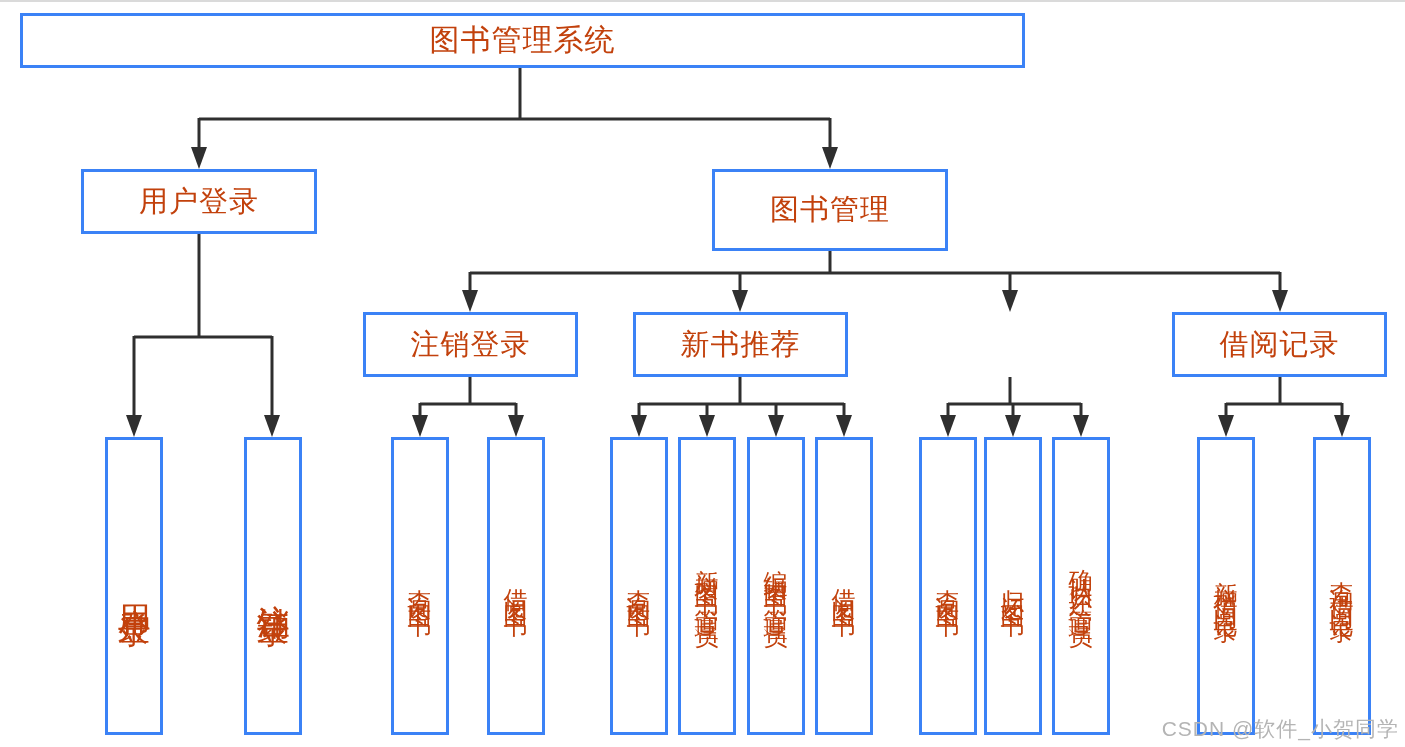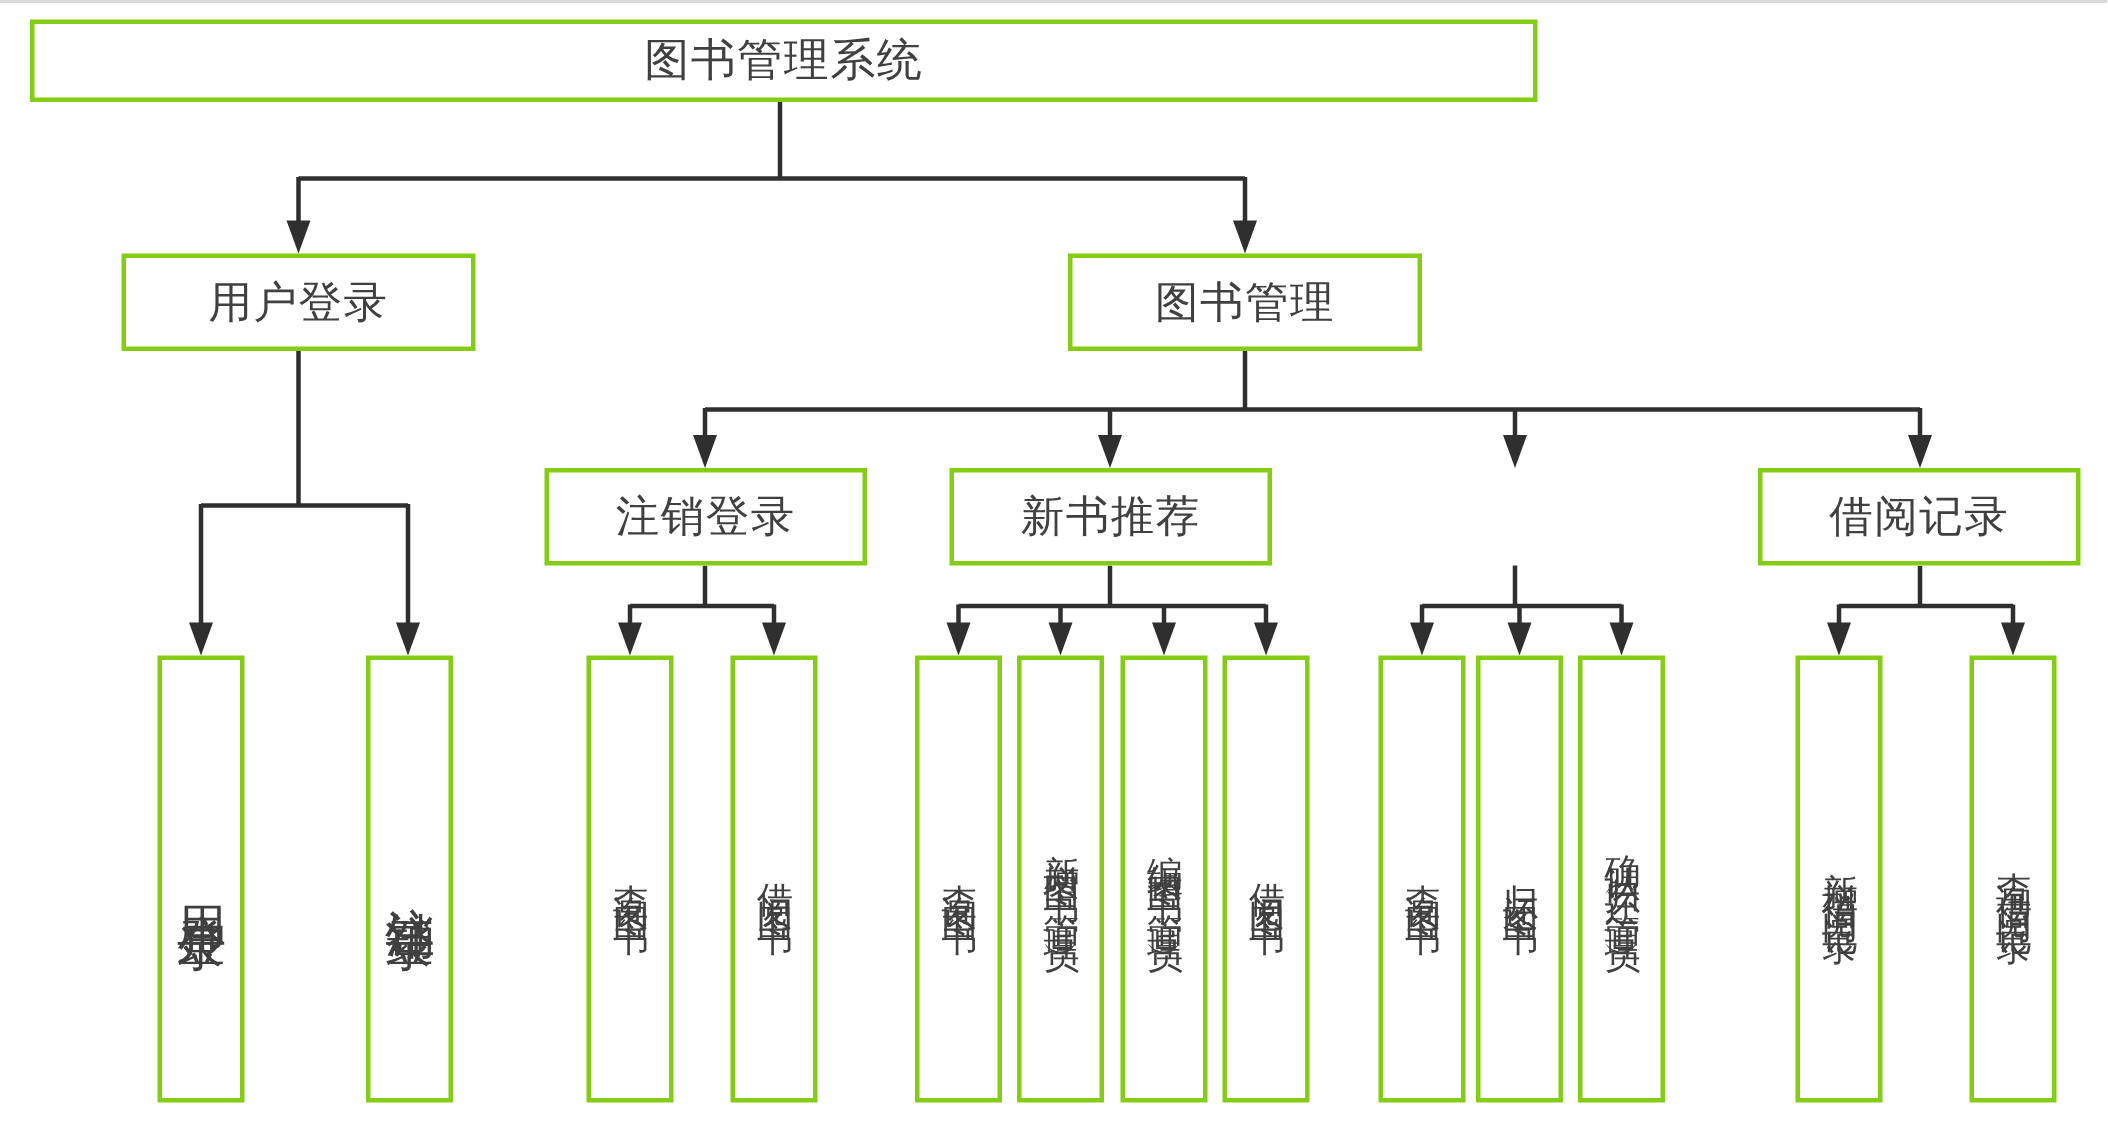--- a/index.html
+++ b/index.html
@@ -17,26 +17,26 @@
     left: 0; top: 0;
     width: 100%; height: 2px;
     background: #dadada;
   }
   .wires {
     position: absolute;
     left: 0; top: 0;
   }
   .node {
     position: absolute;
-    border: 3px solid #84cc16;
+    border: 3px solid #3b82f6;
     background: #ffffff;
     display: flex;
     align-items: center;
     justify-content: center;
-    color: #404040;
+    color: #c2410c;
     white-space: nowrap;
   }
   .h { font-size: 29px; letter-spacing: 1px; }
   .h.root { font-size: 30px; }
   .v {
     writing-mode: vertical-lr;
     text-orientation: mixed;
     font-size: 24px;
     letter-spacing: 8px;
     line-height: 1.05;
@@ -138,21 +138,21 @@
       <polygon points="1005,415 1021,415 1013,437"></polygon>
       <polygon points="1073,415 1089,415 1081,437"></polygon>
       <polygon points="1218,415 1234,415 1226,437"></polygon>
       <polygon points="1334,415 1350,415 1342,437"></polygon>
     </g>
   </svg>
 
   <div class="node h root" style="left:20px; top:13px; width:1005px; height:55px;">图书管理系统</div>
 
   <div class="node h" style="left:81px; top:169px; width:236px; height:65px;">用户登录</div>
-  <div class="node h" style="left:712px; top:169px; width:236px; height:65px;">图书管理</div>
+  <div class="node h" style="left:712px; top:169px; width:236px; height:82px;">图书管理</div>
 
   <div class="node h" style="left:363px; top:312px; width:215px; height:65px;">注销登录</div>
   <div class="node h" style="left:633px; top:312px; width:215px; height:65px;">新书推荐</div>
   <div class="node h" style="left:1172px; top:312px; width:215px; height:65px;">借阅记录</div>
 
   <div class="node v big" style="left:105px; top:437px; width:58px; height:298px;">用户登录</div>
   <div class="node v big" style="left:244px; top:437px; width:58px; height:298px;">注销登录</div>
 
   <div class="node v" style="left:391px; top:437px; width:58px; height:298px;">查询图书</div>
   <div class="node v" style="left:487px; top:437px; width:58px; height:298px;">借阅图书</div>
@@ -162,14 +162,15 @@
   <div class="node v" style="left:747px; top:437px; width:58px; height:298px;">编辑图书（管理员）</div>
   <div class="node v" style="left:815px; top:437px; width:58px; height:298px;">借阅图书</div>
 
   <div class="node v" style="left:919px; top:437px; width:58px; height:298px;">查询图书</div>
   <div class="node v" style="left:984px; top:437px; width:58px; height:298px;">归还图书</div>
   <div class="node v" style="left:1052px; top:437px; width:58px; height:298px;">确认归还（管理员）</div>
 
   <div class="node v" style="left:1197px; top:437px; width:58px; height:298px;">新增借阅记录</div>
   <div class="node v" style="left:1313px; top:437px; width:58px; height:298px;">查询借阅记录</div>
 
+  <div class="watermark">CSDN @软件_小贺同学</div>
 
 </div>
 
 </body></html>

